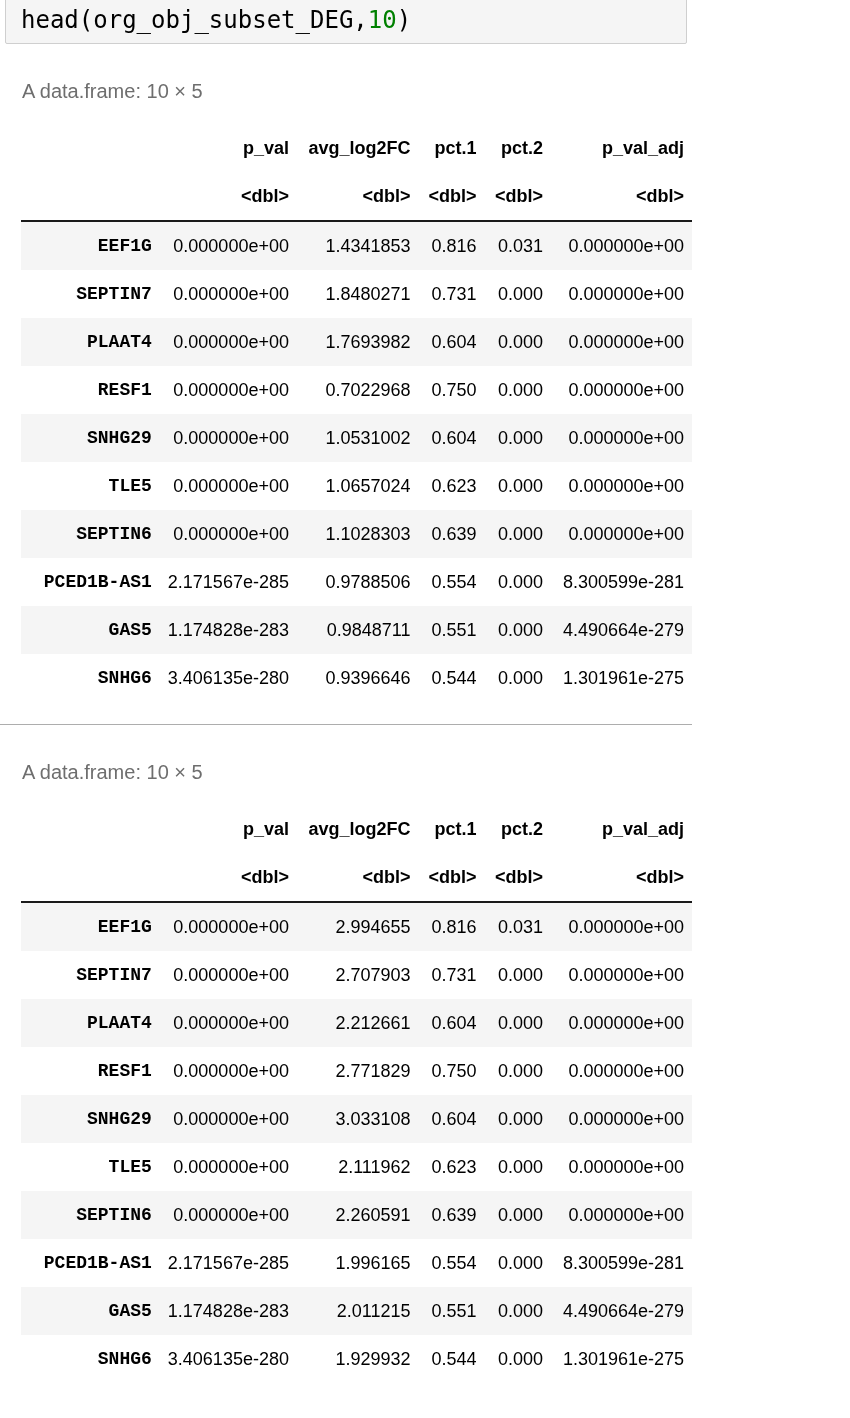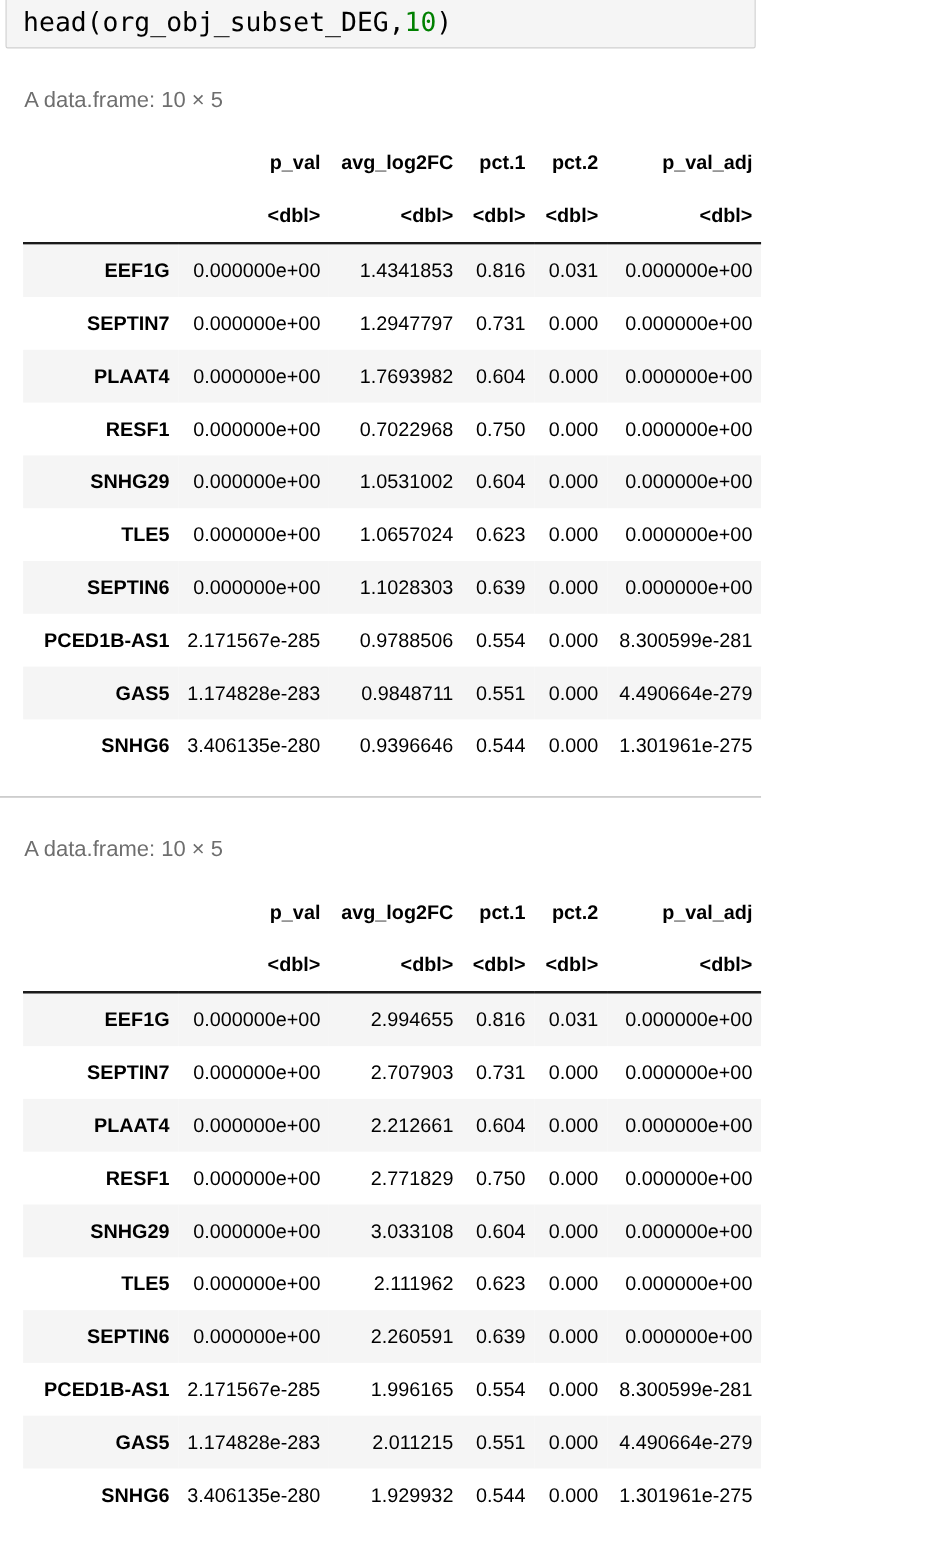--- a/index.html
+++ b/index.html
@@ -55,21 +55,21 @@
   }
   table.df th, table.df td {
     padding: 14px 8px;
     line-height: 20px;
     text-align: right;
     white-space: nowrap;
     font-family: "Liberation Sans", sans-serif;
   }
   table.df thead th { font-weight: bold; }
   table.df thead { border-bottom: 2px solid #1a1a1a; }
-  table.df tbody th { font-weight: bold; }
+  table.df tbody th { font-weight: bold; font-family: Liberation Mono, monospace; }
   table.df td { font-weight: normal; }
   table.df tbody tr:nth-child(odd) { background: var(--stripe-bg, #f5f5f5); }
 
   col.c-rowname  { width: 215px; }
   col.c-pval     { width: 132px; }
   col.c-avglog   { width: 140px; }
   col.c-pct1     { width: 76px; }
   col.c-pct2     { width: 80px; }
   col.c-pvaladj  { width: 160px; }
 </style>
@@ -116,21 +116,21 @@
           <th>EEF1G</th>
           <td>0.000000e+00</td>
           <td>1.4341853</td>
           <td>0.816</td>
           <td>0.031</td>
           <td>0.000000e+00</td>
         </tr>
         <tr>
           <th>SEPTIN7</th>
           <td>0.000000e+00</td>
-          <td>1.2947797</td>
+          <td>1.8480271</td>
           <td>0.731</td>
           <td>0.000</td>
           <td>0.000000e+00</td>
         </tr>
         <tr>
           <th>PLAAT4</th>
           <td>0.000000e+00</td>
           <td>1.7693982</td>
           <td>0.604</td>
           <td>0.000</td>

